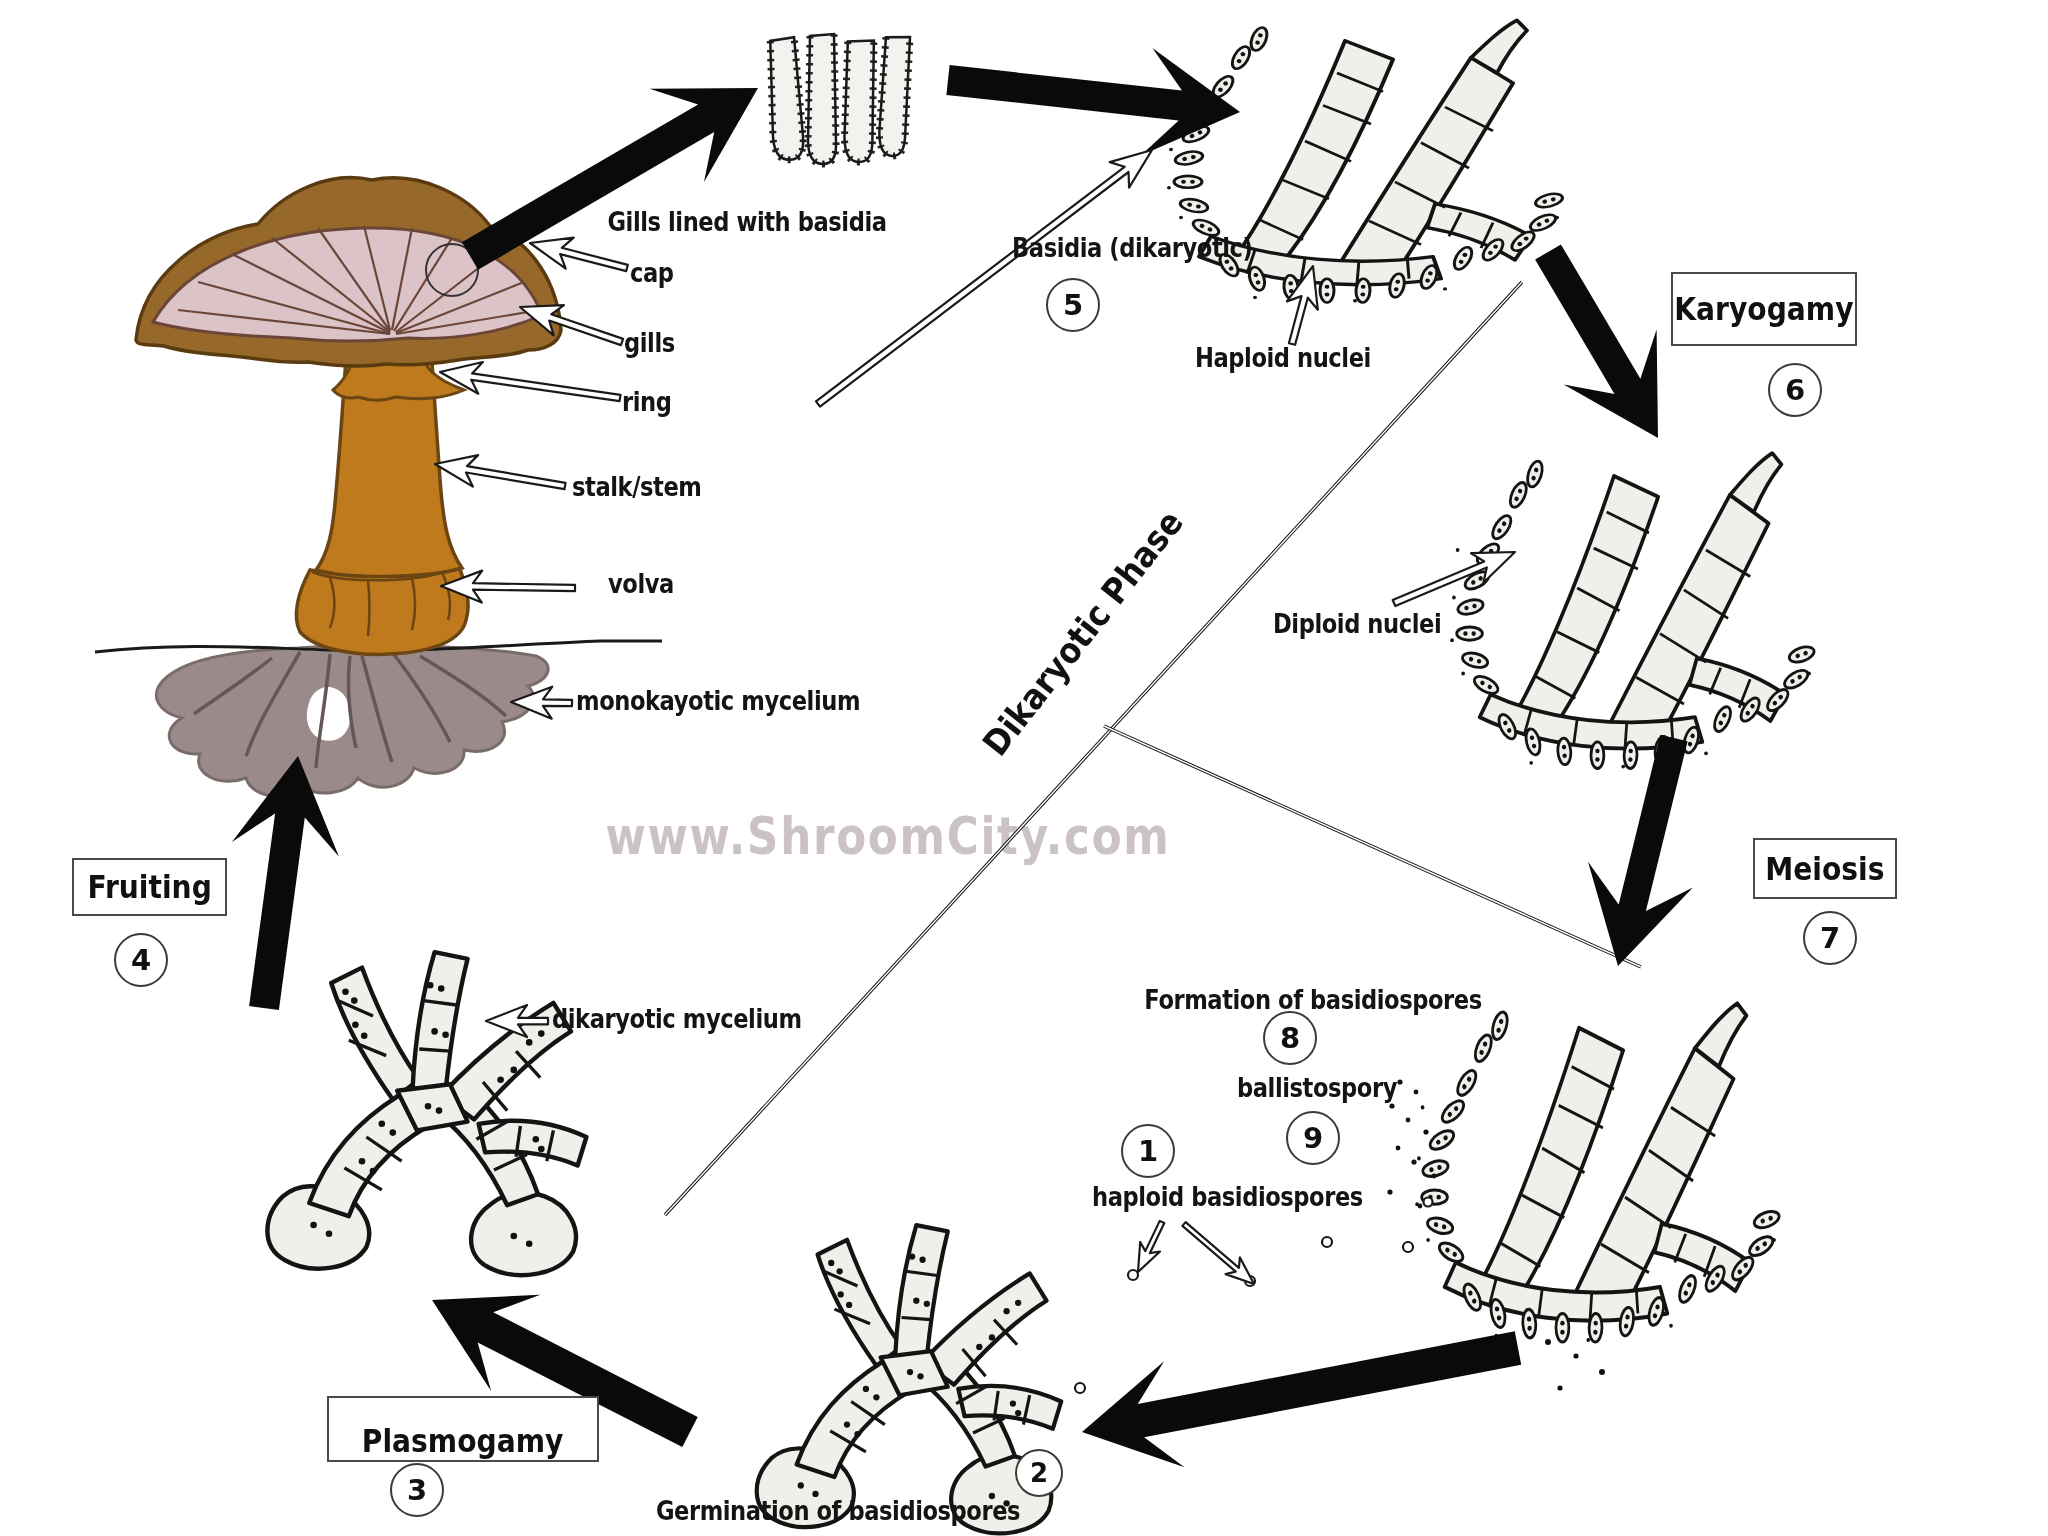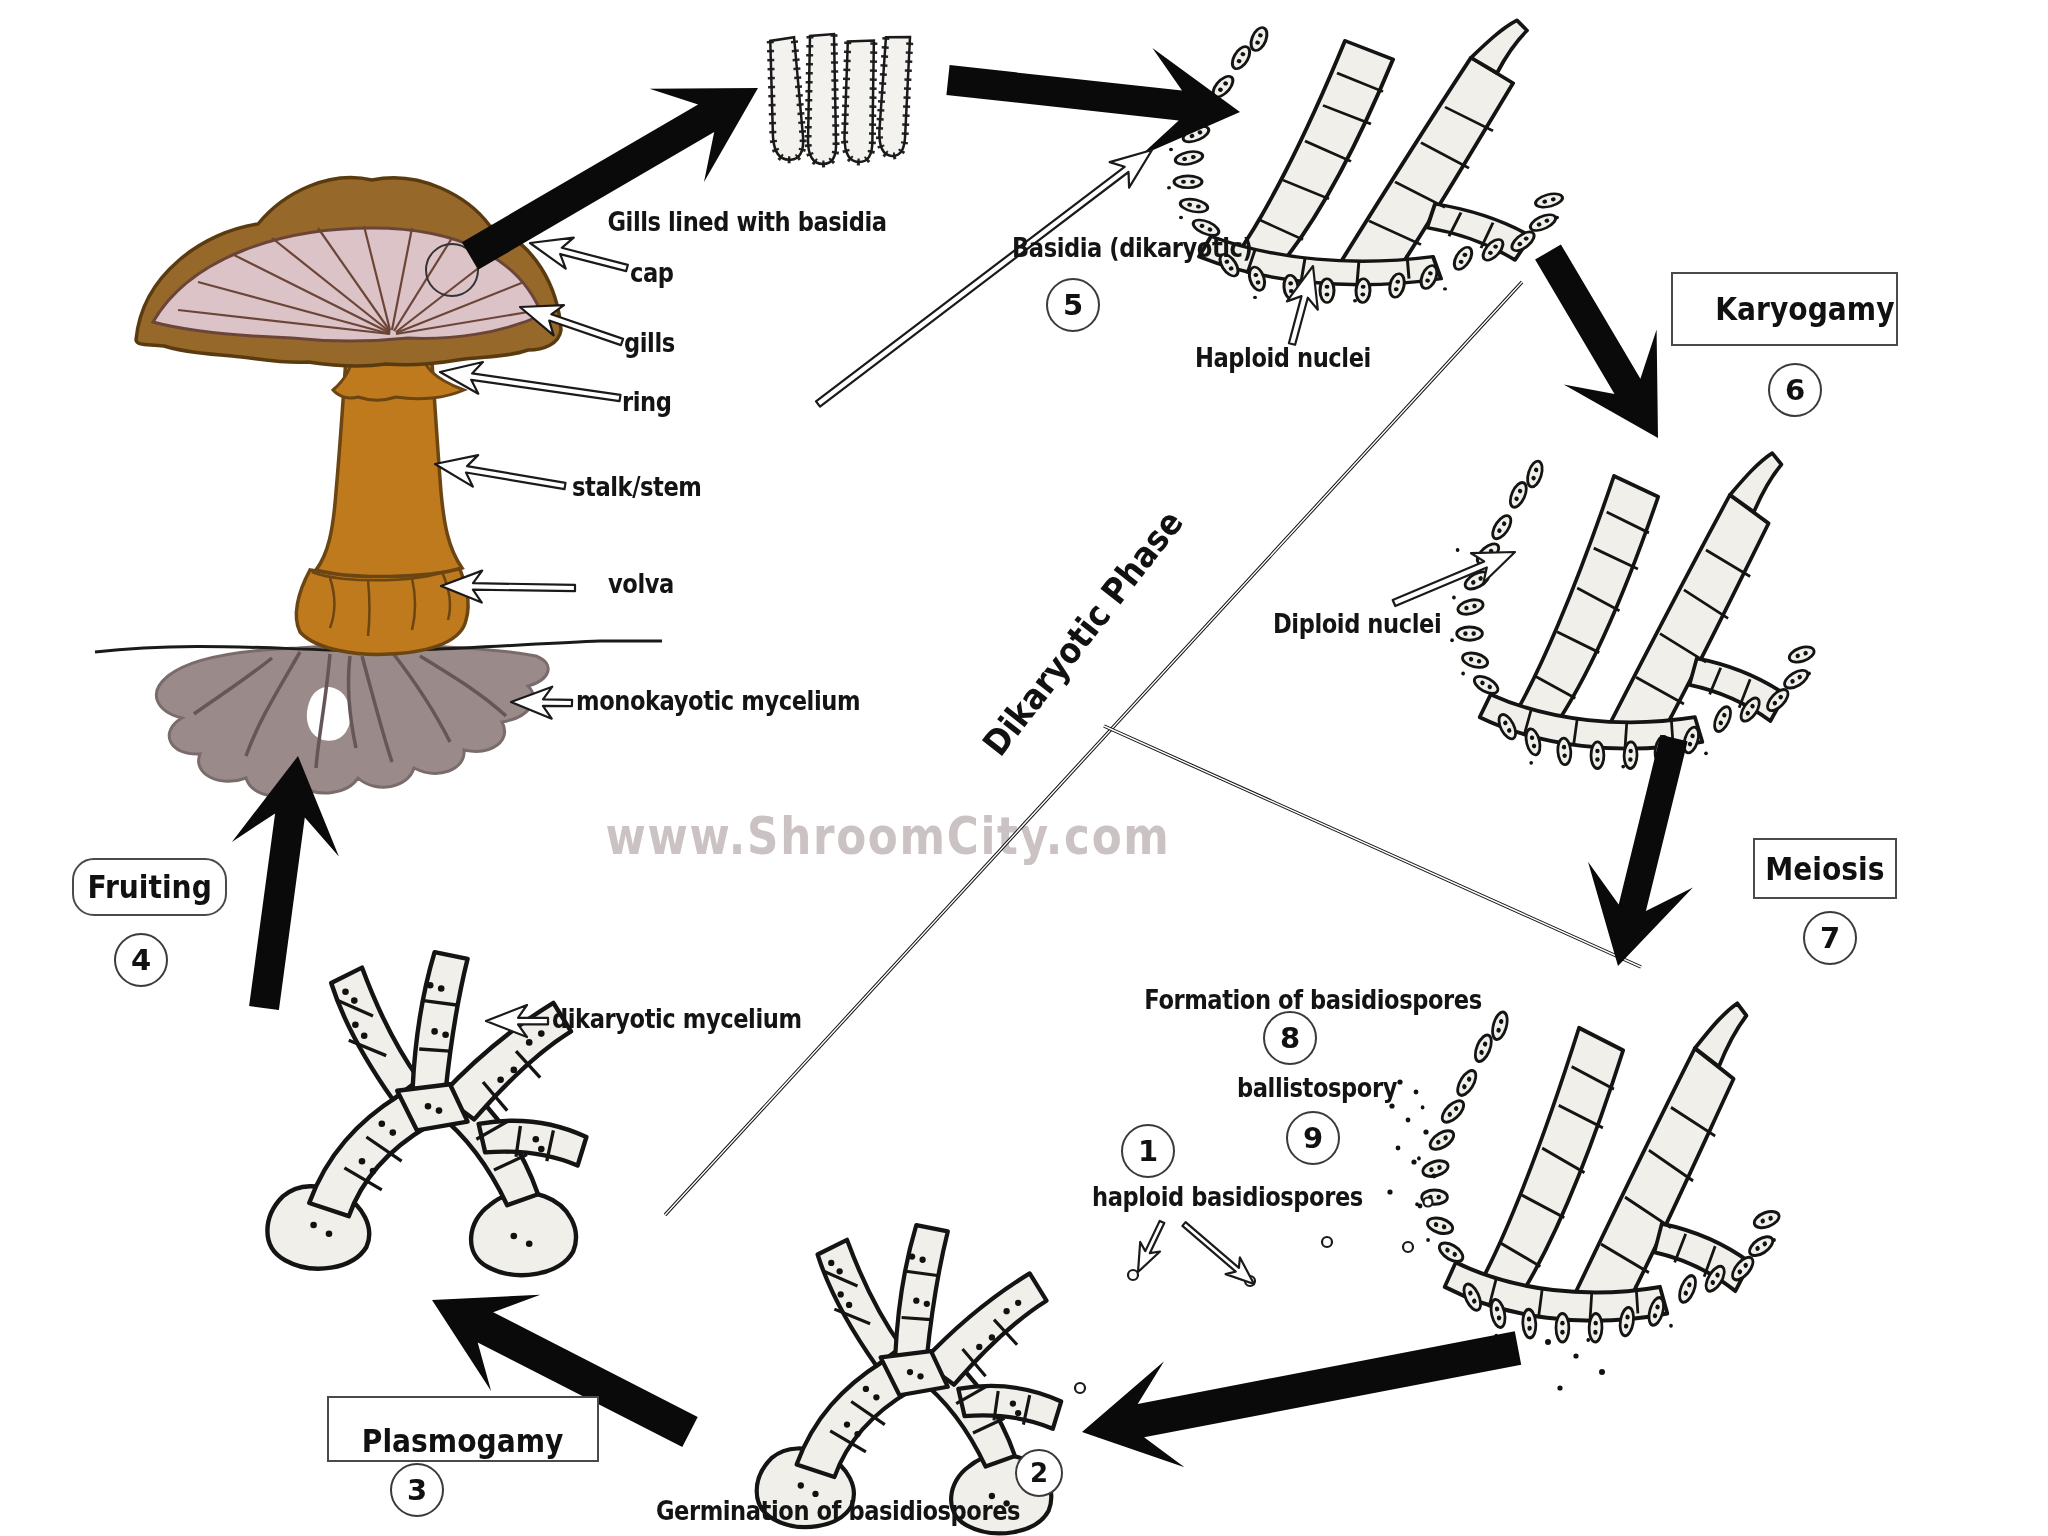--- a/index.html
+++ b/index.html
@@ -299,30 +299,30 @@
 
   <div class="lbl" style="left:630px;top:258px;">cap</div>
   <div class="lbl" style="left:624px;top:328px;">gills</div>
   <div class="lbl" style="left:622px;top:387px;">ring</div>
   <div class="lbl" style="left:572px;top:472px;">stalk/stem</div>
   <div class="lbl" style="left:608px;top:569px;">volva</div>
   <div class="lbl" style="left:576px;top:686px;">monokayotic mycelium</div>
 
   <div class="phase" style="left:1083px;top:633px;">Dikaryotic Phase</div>
 
-  <div class="stagebox" style="left:1671px;top:272px;width:182px;height:70px;padding-left:41px;">
+  <div class="stagebox" style="left:1671px;top:272px;width:182px;height:70px;">
     <span>Karyogamy</span>
   </div>
   <div class="stagebox" style="left:1753px;top:838px;width:140px;height:57px;">
     <span>Meiosis</span>
   </div>
   <div class="stagebox" style="left:327px;top:1396px;width:268px;height:62px;align-items:flex-end;">
     <span>Plasmogamy</span>
   </div>
-  <div class="stagebox" style="left:72px;top:858px;width:151px;height:54px;border-radius:22px;">
+  <div class="stagebox" style="left:72px;top:858px;width:151px;height:54px;">
     <span>Fruiting</span>
   </div>
 
   <div class="badge" style="left:1121px;top:1124px;">1</div>
   <div class="badge sm" style="left:1015px;top:1449px;">2</div>
   <div class="badge" style="left:390px;top:1463px;">3</div>
   <div class="badge" style="left:114px;top:933px;">4</div>
   <div class="badge" style="left:1046px;top:278px;">5</div>
   <div class="badge" style="left:1768px;top:363px;">6</div>
   <div class="badge" style="left:1803px;top:911px;">7</div>

